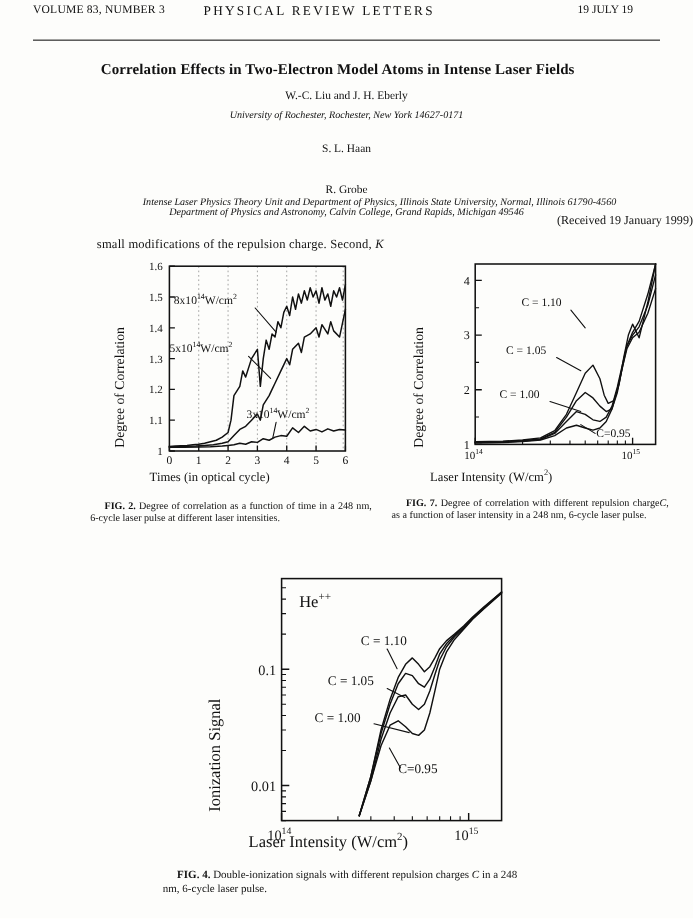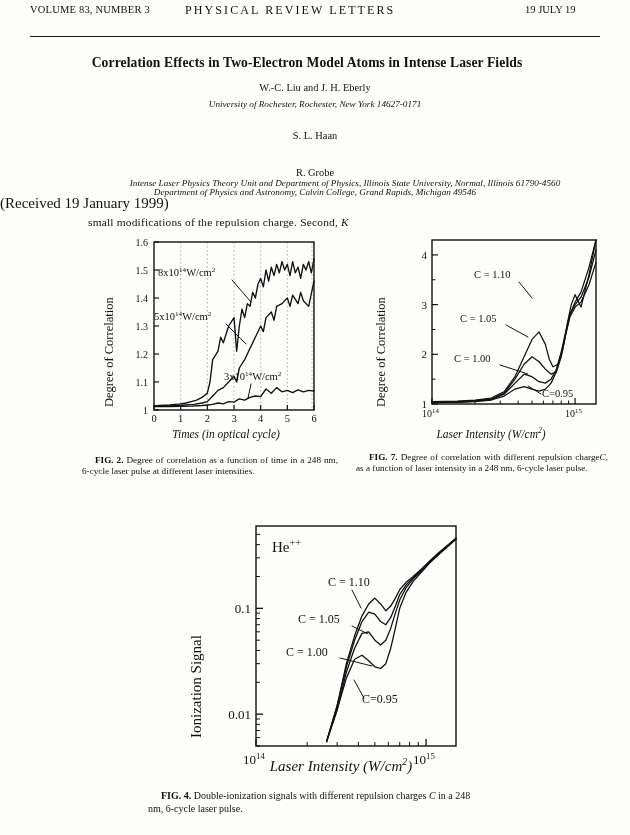--- a/index.html
+++ b/index.html
@@ -91,22 +91,22 @@
   .a1 { top: 82px; }
   .af1 { top: 98px; }
   .a2 { top: 130px; }
   .af2 { top: 146px; margin-top: 40px; }
   .a3 { top: 167px; }
   .af3 { top: 177px; padding-left: 30px; }
   .received {
     position: absolute;
     top: 195px;
     width: 630px;
-    text-align: left;
-    font-size: 15px;
+    text-align: right;
+    font-size: 11px;
   }
 
   
   .bodytext {
     position: absolute;
     top: 216px;
     left: 88px;
     font-size: 11.4px;
     letter-spacing: .2px;
   }
@@ -126,22 +126,21 @@
   .axis-label-y {
     position: absolute;
     transform-origin: 0 0;
     transform: rotate(-90deg);
     white-space: nowrap;
     font-size: 12.5px;
   }
   .axis-label-x {
     position: absolute;
     white-space: nowrap;
-    text-align: center;
-    font-style: italic;
+    text-align: left;
   }
   sup { font-size: .66em; vertical-align: super; line-height: 0; }
   svg { display: block; }
 </style>
 </head>
 <body>
 
 <div class="page">
 
   <div class="runhead">

